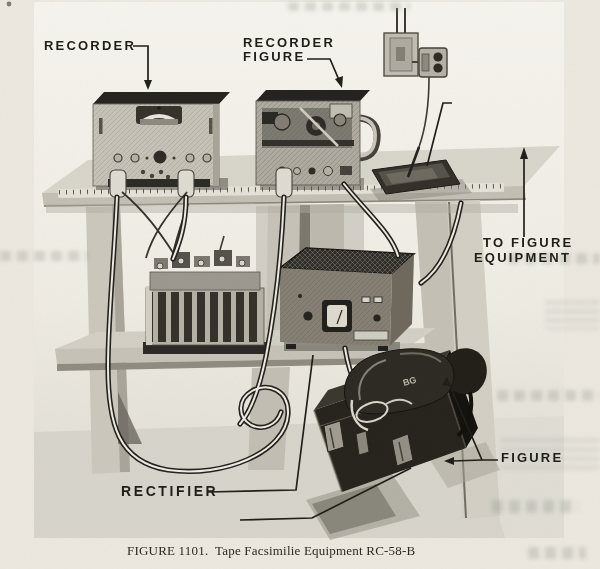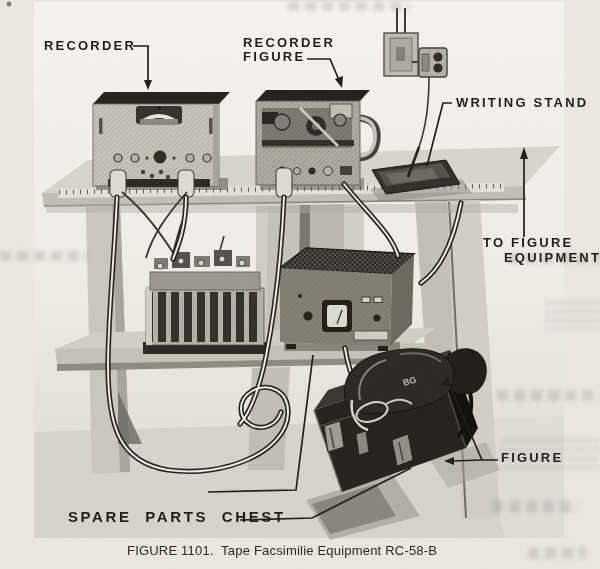--- a/index.html
+++ b/index.html
@@ -3,21 +3,21 @@
 <meta charset="utf-8">
 <style>
   html,body{margin:0;padding:0}
   .page{position:relative;width:600px;height:569px;background:#ece8df;overflow:hidden;
         font-family:"Liberation Sans",sans-serif}
   .art{position:absolute;left:0;top:0}
   .lbl{position:absolute;color:#201e19;font-weight:bold;font-size:13px;line-height:1.08;
        letter-spacing:2.2px;white-space:nowrap}
   .lbl-big{font-size:15px;letter-spacing:2.6px;word-spacing:7px}
   .lbl-med{font-size:14px;letter-spacing:2.6px}
-  .caption{position:absolute;font-family:Liberation Sans, sans-serif;font-size:13px;
+  .caption{position:absolute;font-family:Liberation Serif, serif;font-size:13px;
            color:#2b2924;white-space:pre;letter-spacing:.2px}
   .smudge{position:absolute;filter:blur(2px);opacity:.28;border-radius:2px;
           background:repeating-linear-gradient(90deg,#879086 0 11px,rgba(0,0,0,0) 11px 17px)}
   .smudge.block{background:repeating-linear-gradient(180deg,#9aa198 0 5px,rgba(0,0,0,0) 5px 9px);opacity:.2}
 </style>
 </head>
 <body>
 
 <div class="page">
 
@@ -277,21 +277,20 @@
 <div class="smudge" style="left:508px;top:253px;width:92px;height:11px"></div>
 <div class="smudge block" style="left:545px;top:300px;width:55px;height:30px"></div>
 <div class="smudge" style="left:497px;top:390px;width:103px;height:11px"></div>
 <div class="smudge block" style="left:500px;top:438px;width:100px;height:32px"></div>
 <div class="smudge" style="left:492px;top:500px;width:86px;height:13px"></div>
 <div class="smudge" style="left:528px;top:547px;width:58px;height:12px"></div>
 
 <div class="lbl" style="left:44px;top:39px">RECORDER</div>
 <div class="lbl" style="left:243px;top:36px">RECORDER</div>
 <div class="lbl" style="left:243px;top:50px">FIGURE</div>
-<div class="lbl" style="left:456px;top:96px">WRITING STAND</div>
 <div class="lbl" style="left:483px;top:236px">TO FIGURE</div>
-<div class="lbl" style="left:504px;top:251px">EQUIPMENT</div>
+<div class="lbl" style="left:474px;top:251px">EQUIPMENT</div>
 <div class="lbl" style="left:501px;top:451px">FIGURE</div>
-<div class="lbl lbl-big" style="left:68px;top:509px">SPARE PARTS CHEST</div>
+<div class="lbl lbl-med" style="left:121px;top:484px">RECTIFIER</div>
 
 <div class="caption" style="left:127px;top:543px">FIGURE 1101.  Tape Facsimilie Equipment RC-58-B</div>
 
 </div>
 
 </body></html>

